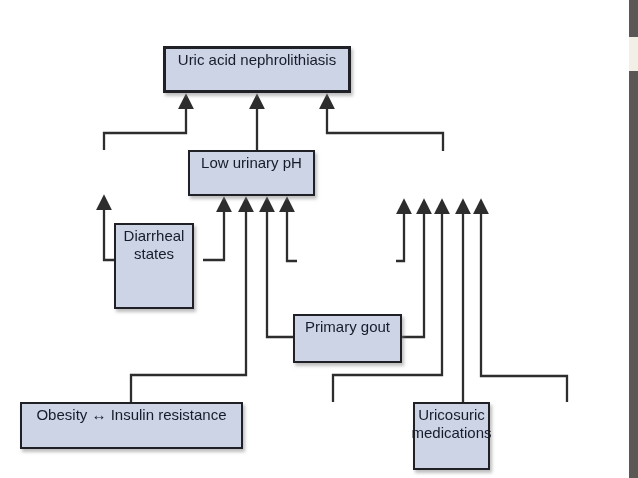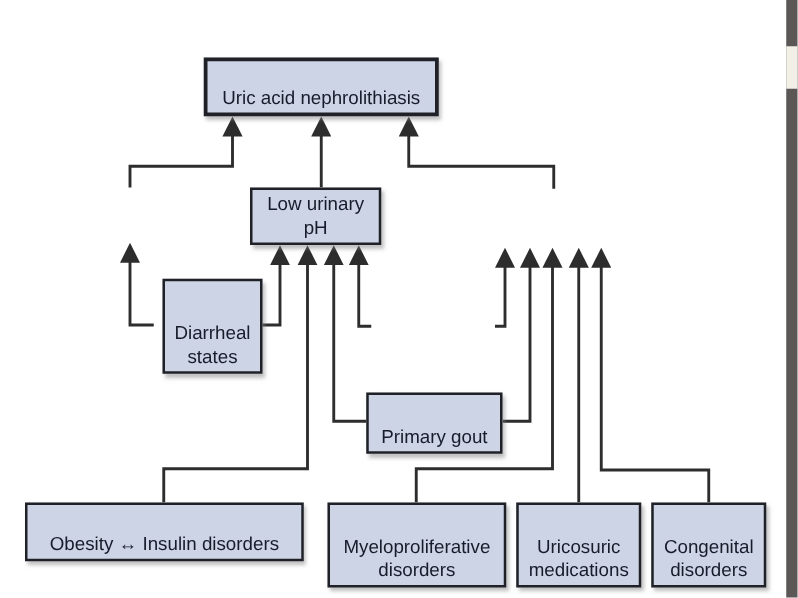--- a/index.html
+++ b/index.html
@@ -16,21 +16,21 @@
        font-family:"Liberation Sans", sans-serif;}
   .stage{position:relative;width:638px;height:478px;background:var(--background);}
   .edges{position:absolute;left:0;top:0;width:638px;height:478px;pointer-events:none;}
   .edges path{fill:none;stroke:var(--line);stroke-width:2.3px;}
   #arrowhead path{fill:var(--line);stroke:none;}
   .node{
     position:absolute;box-sizing:border-box;
     background:var(--node_fill);
     border:2px solid var(--node_border);
     box-shadow:2px 3px 3px rgba(130,130,130,.5);
-    display:flex;align-items:flex-end;justify-content:center;
+    display:flex;align-items:flex-start;justify-content:center;
     text-align:center;color:var(--text);
     font-size:15px;line-height:1.22;padding:2px 3px;
   }
   .node.title{border-width:3px;}
   .edgebar{position:absolute;top:0;right:0;width:9px;height:478px;background:var(--bar_dark);}
   .edgebar .thumb{position:absolute;left:0;top:37px;width:9px;height:34px;background:var(--bar_light);}
 </style>
 </head>
 <body>
 
@@ -55,47 +55,41 @@
     <path d="M333,402 L333,375 L442,375 L442,203" marker-end="url(#arrowhead)"></path>
     <path d="M463,402 L463,203" marker-end="url(#arrowhead)"></path>
     <path d="M567,402 L567,376 L481,376 L481,203" marker-end="url(#arrowhead)"></path>
   </svg>
 
   <div class="node title" style="left:163px;top:46px;width:188px;height:47px;">
     <span>Uric acid nephrolithiasis</span>
   </div>
 
 
-  <div class="node" style="left:200px;top:150px;width:105px;height:46px;">
+  <div class="node" style="left:188px;top:150px;width:127px;height:46px;">
     <span>Low urinary pH</span>
   </div>
 
 
-  <div class="node" style="left:130px;top:223px;width:80px;height:76px;">
+  <div class="node" style="left:114px;top:223px;width:80px;height:86px;">
     <span>Diarrheal states</span>
   </div>
 
 
   <div class="node" style="left:293px;top:314px;width:109px;height:49px;">
     <span>Primary gout</span>
   </div>
 
   <div class="node" style="left:20px;top:402px;width:223px;height:47px;">
-    <span>Obesity ↔ Insulin disorders</span>
+    <span>Obesity ↔ Insulin resistance</span>
   </div>
 
-  <div class="node" style="left:262px;top:402px;width:143px;height:68px;">
-    <span>Myeloproliferative disorders</span>
-  </div>
 
-  <div class="node" style="left:413px;top:402px;width:100px;height:68px;">
+  <div class="node" style="left:413px;top:402px;width:77px;height:68px;">
     <span>Uricosuric medications</span>
   </div>
 
-  <div class="node" style="left:521px;top:402px;width:92px;height:68px;">
-    <span>Congenital disorders</span>
-  </div>
 
   <div class="edgebar">
     <div class="thumb"></div>
   </div>
 
 </div>
 
 </body></html>

